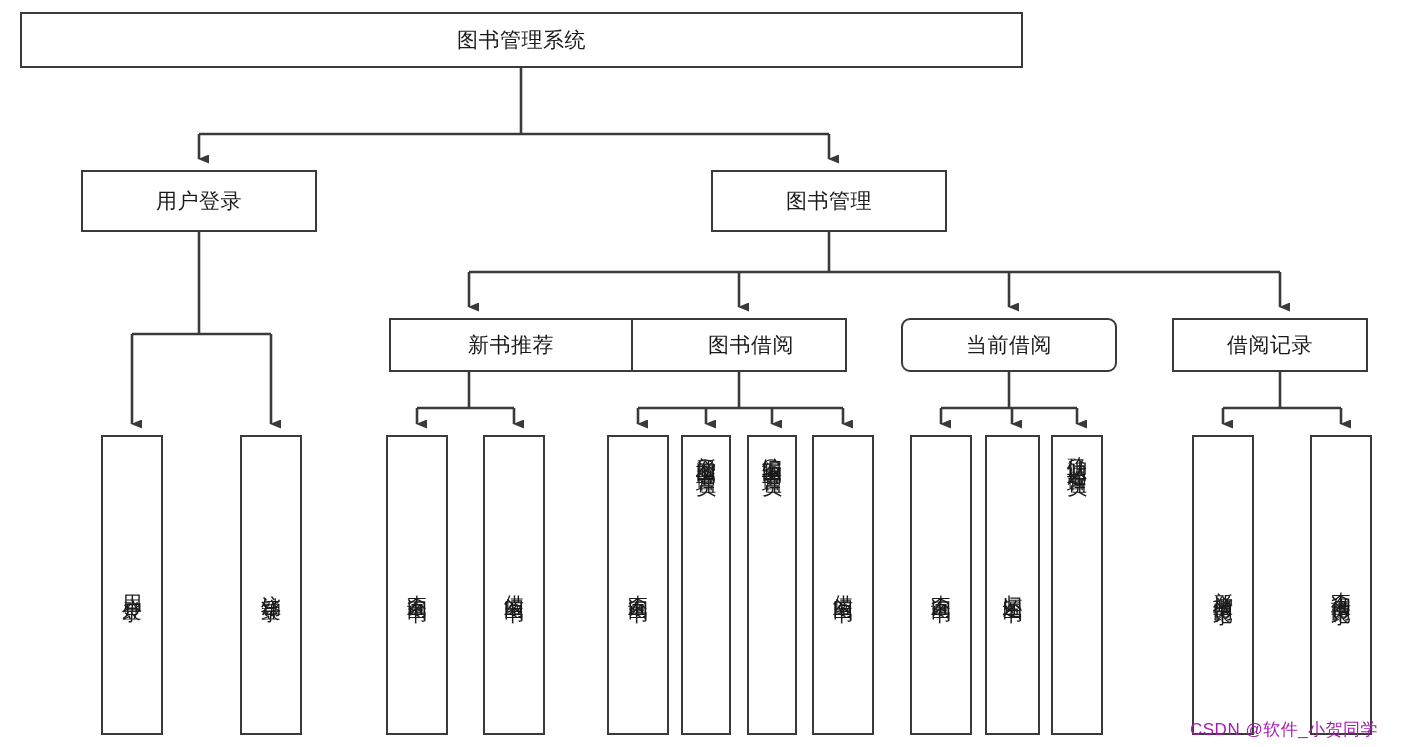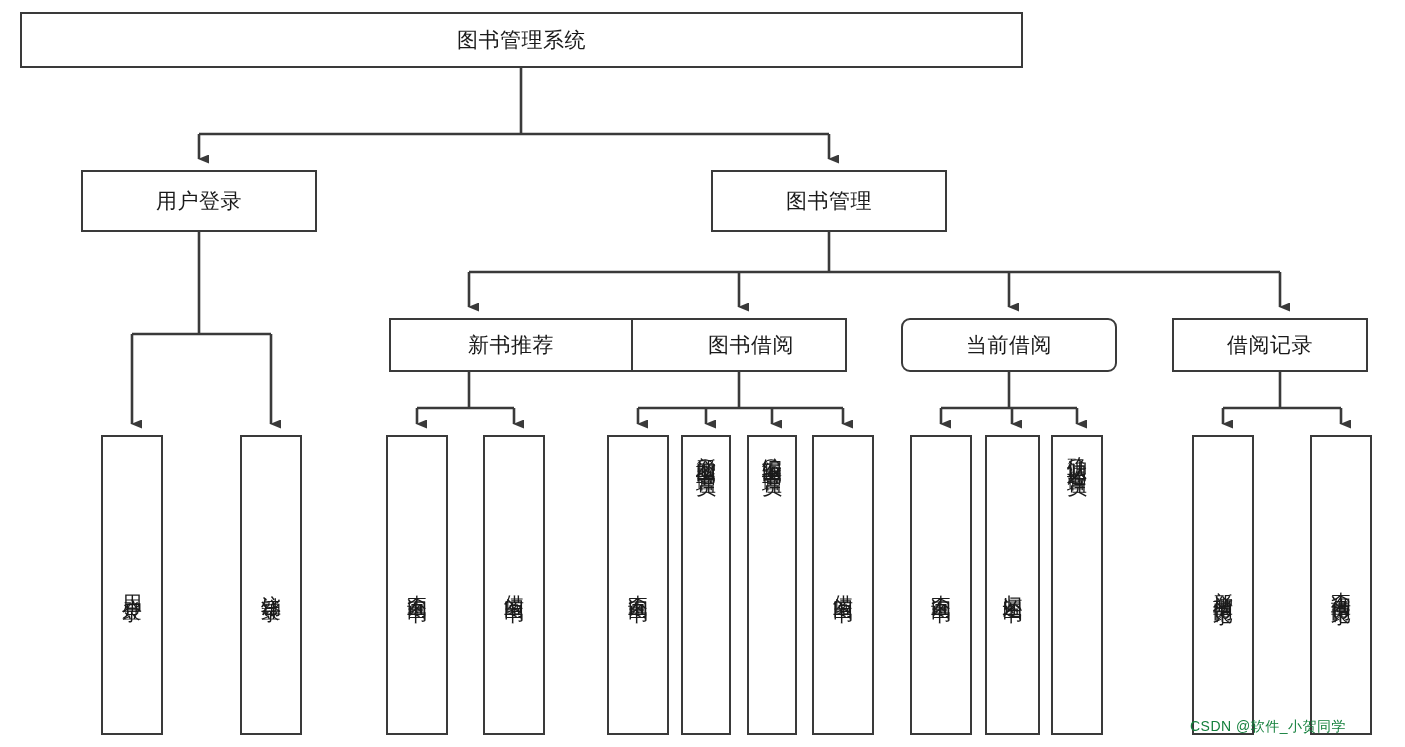--- a/index.html
+++ b/index.html
@@ -59,22 +59,22 @@
     line-height: 1.05;
     letter-spacing: 3px;
     white-space: nowrap;
   }
   .node.vertical.centered {
     align-items: center;
     padding-top: 0;
   }
   .watermark {
     position: absolute;
-    font-size: 14px;
-    color: #15803d;
+    font-size: 17px;
+    color: #a21caf;
     white-space: nowrap;
     letter-spacing: 0.5px;
   }
 </style>
 </head>
 <body>
 
 <div id="diagram-root">
 
   <svg class="connector-layer" viewBox="0 0 1405 747" xmlns="http://www.w3.org/2000/svg">

